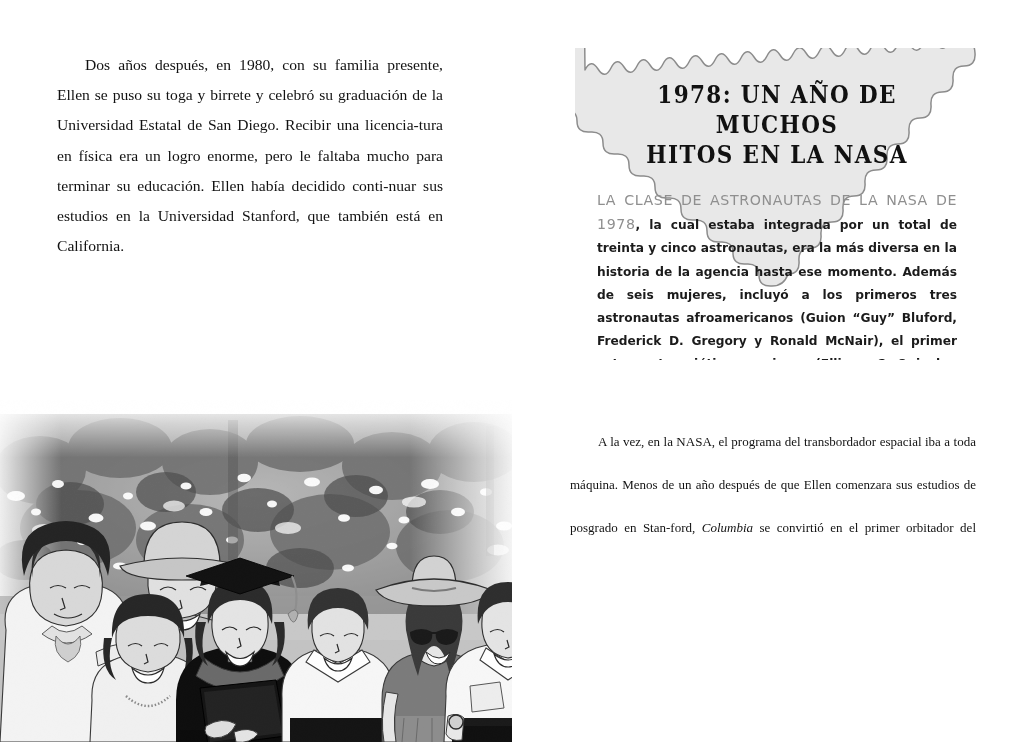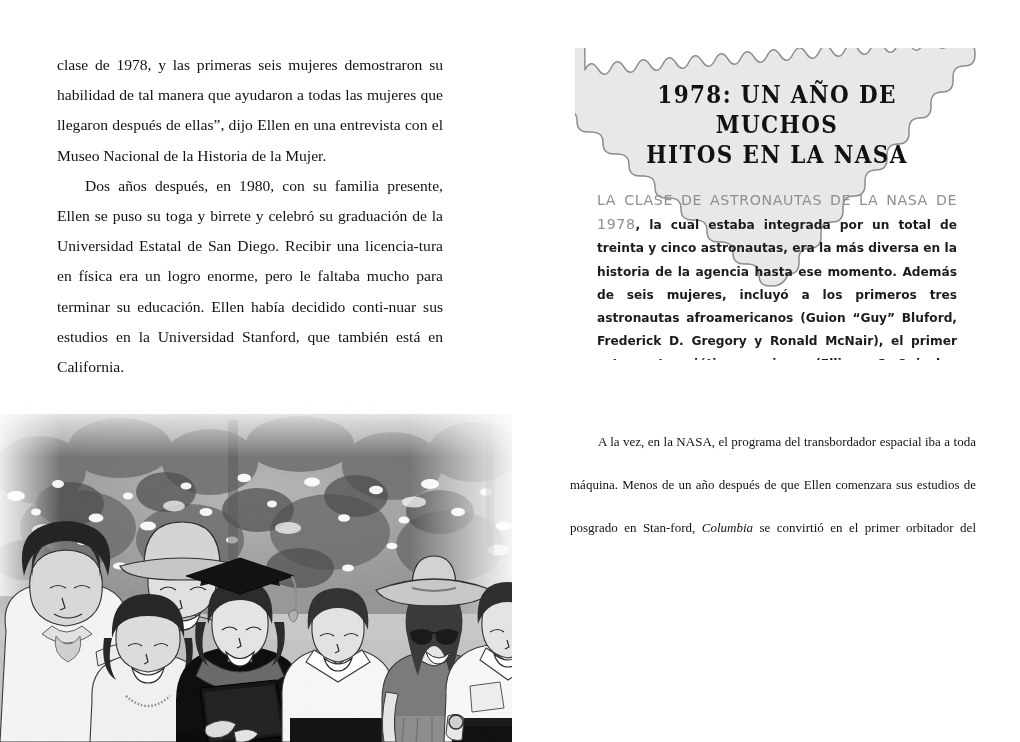--- a/index.html
+++ b/index.html
@@ -149,21 +149,20 @@
   }
   #page-number-wrap .squiggle.left { margin-right: 6px; }
   #page-number-wrap .squiggle.right { margin-left: 6px; }
 </style>
 </head>
 <body>
 
 <div id="left-page">
 
   <div id="left-text-col">
-    <p class="body-par">clase de 1978, y las primeras seis mujeres demostraron su habilidad de tal manera que ayudaron a todas las mujeres que llegaron después de ellas”, dijo Ellen en una entrevista con el Museo Nacional de la Historia de la Mujer.</p>
     <p class="body-par indent">Dos años después, en 1980, con su familia presente, Ellen se puso su toga y birrete y celebró su graduación de la Universidad Estatal de San Diego. Recibir una licencia-tura en física era un logro enorme, pero le faltaba mucho para terminar su educación. Ellen había decidido conti-nuar sus estudios en la Universidad Stanford, que también está en California.</p>
   </div>
 
   <div id="illustration">
     <svg viewBox="0 0 512 342" preserveAspectRatio="none" role="img">
       <defs>
         <linearGradient id="topFade" x1="0" y1="0" x2="0" y2="1">
           <stop offset="0%" stop-color="#ffffff" stop-opacity="1"></stop>
           <stop offset="20%" stop-color="#ffffff" stop-opacity="0.55"></stop>
           <stop offset="48%" stop-color="#ffffff" stop-opacity="0"></stop>

